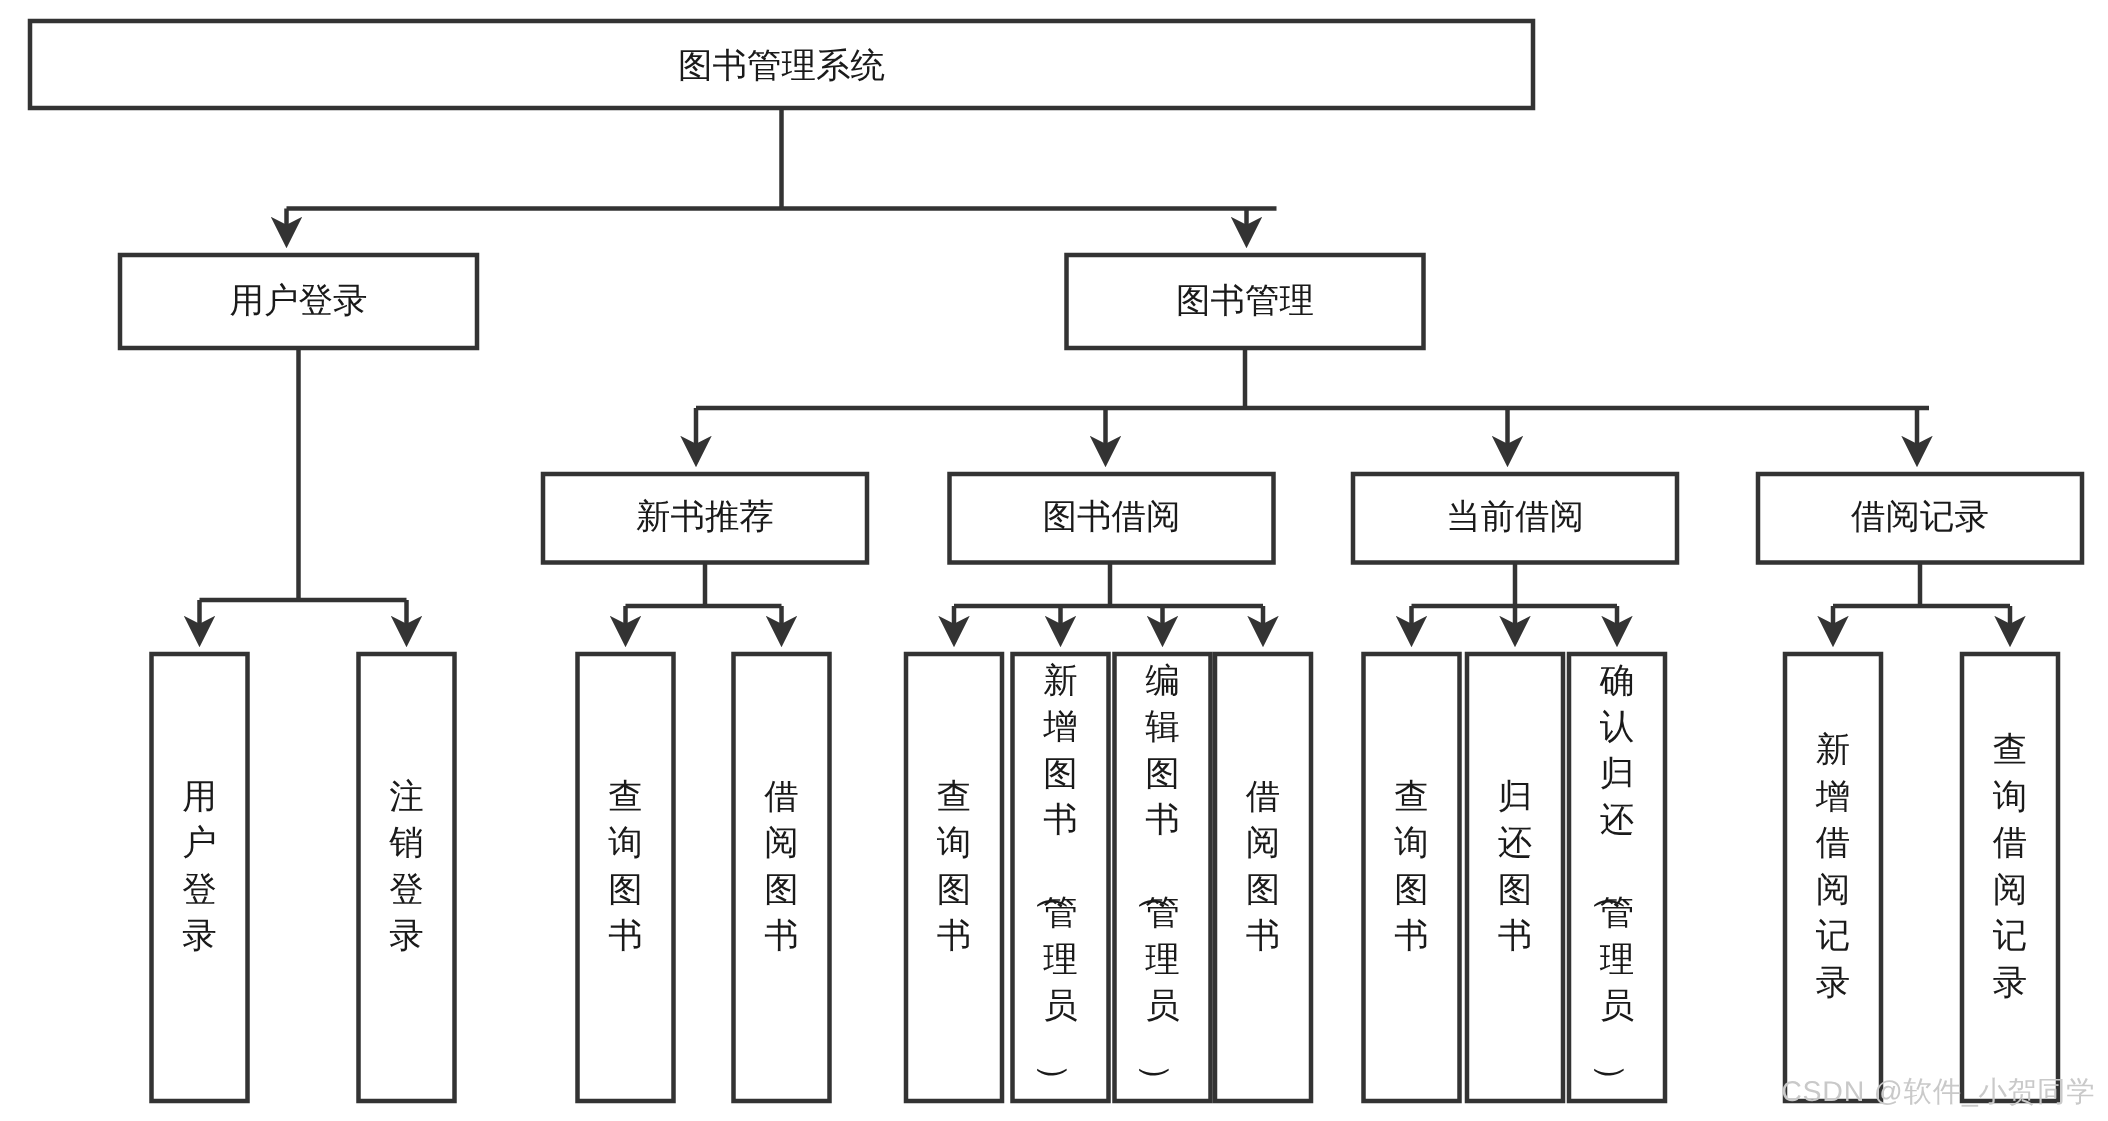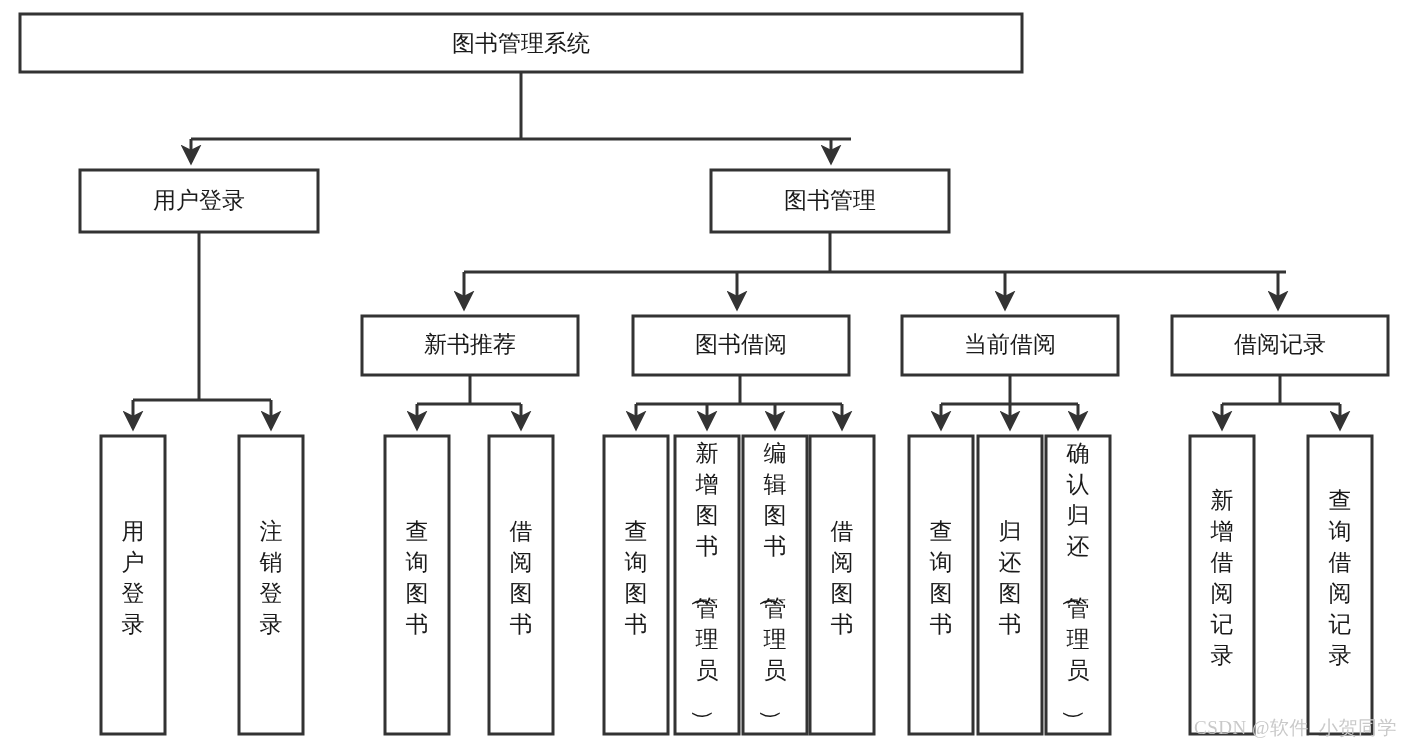--- a/index.html
+++ b/index.html
@@ -49,21 +49,21 @@
   .node-label-vert {
     font-family: "Liberation Sans", "DejaVu Sans", sans-serif;
     font-size: 23px;
     fill: #1a1a1a;
     text-anchor: middle;
   }
   .watermark {
     position: absolute;
     right: 8px;
     bottom: 6px;
-    font-family: Liberation Serif, serif;
+    font-family: Liberation Sans, sans-serif;
     font-size: 19px;
     color: #c9c9c9;
     letter-spacing: 0.5px;
     white-space: nowrap;
     pointer-events: none;
   }
 </style>
 </head>
 <body>
 

